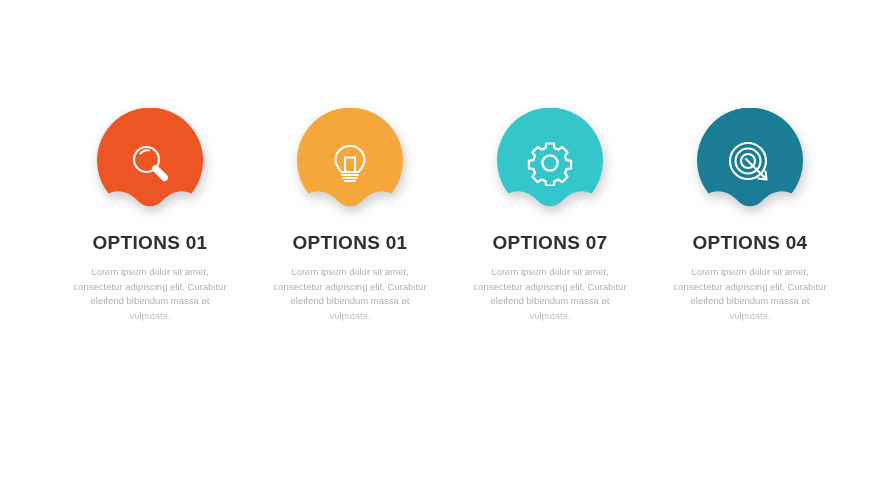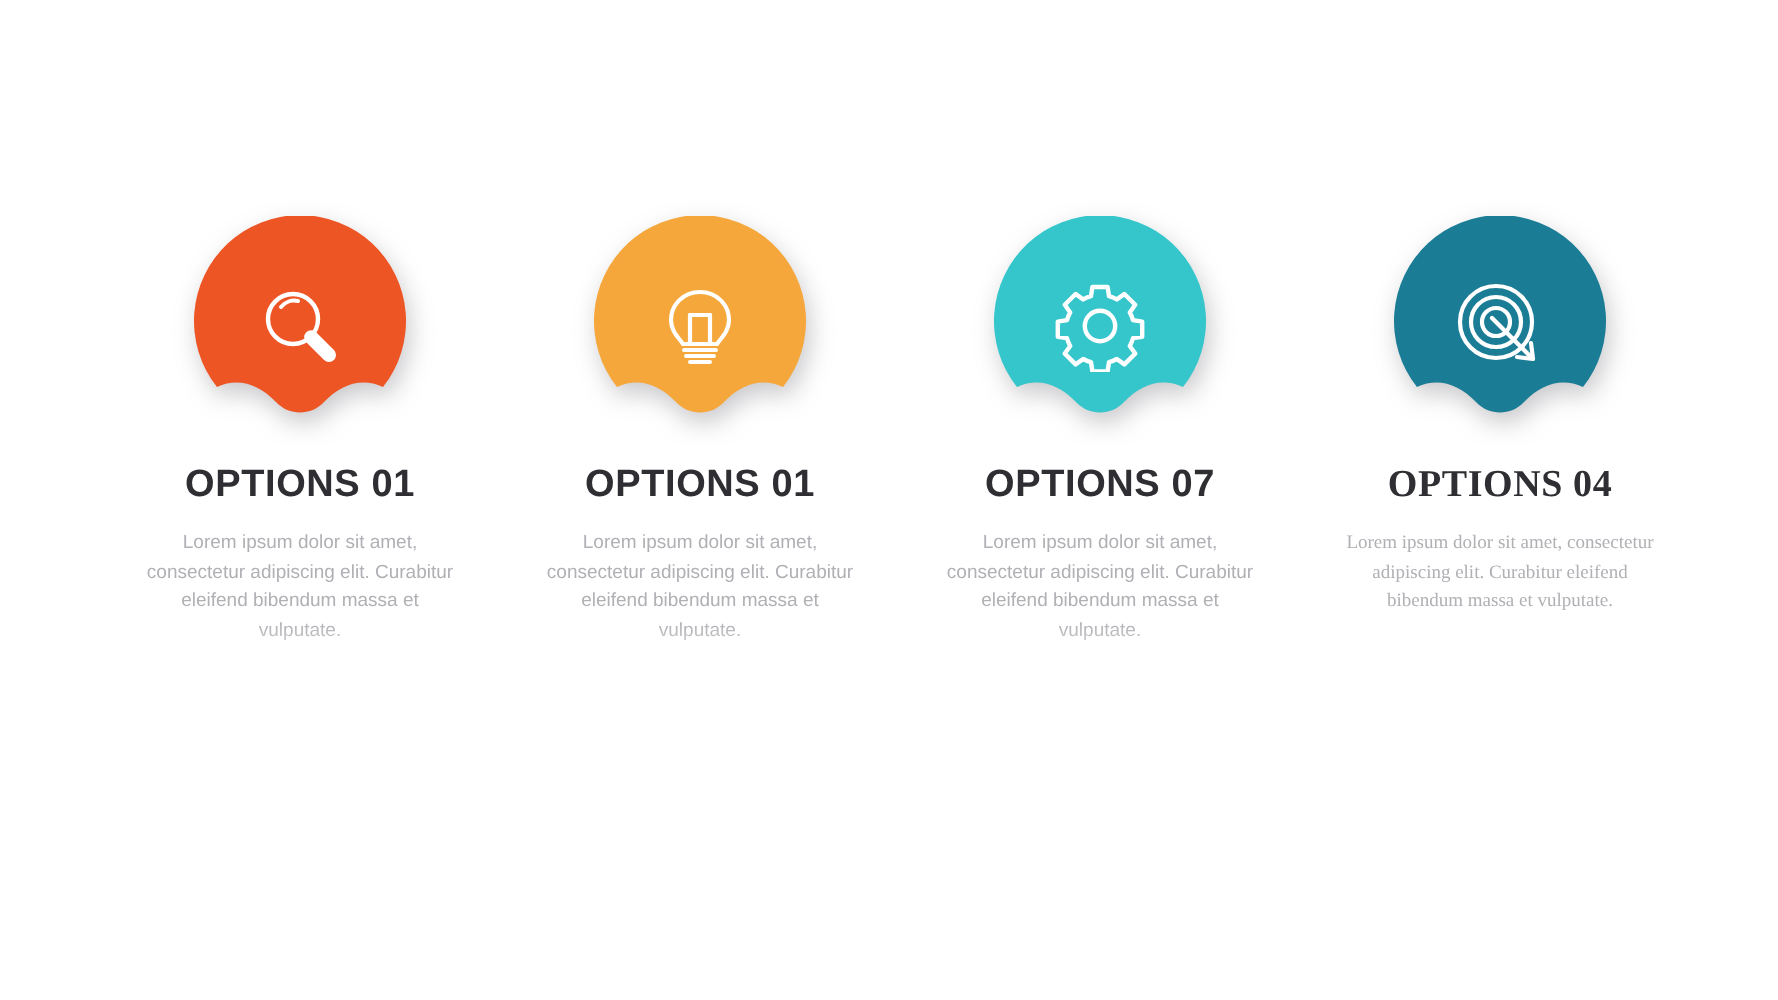--- a/index.html
+++ b/index.html
@@ -110,21 +110,21 @@
 
   <div class="card" style="left:454px;">
     <div class="card-shape"></div>
     <div class="card-content">
       <div class="card-title">OPTIONS 07</div>
       <div class="card-desc">Lorem ipsum dolor sit amet, consectetur adipiscing elit. Curabitur eleifend bibendum massa et vulputate.</div>
     </div>
     <div class="card-fade"></div>
   </div>
 
-  <div class="card" style="left:654px;font-family:Liberation Serif, serif;">
+  <div class="card" style="left:654px;">
     <div class="card-shape"></div>
     <div class="card-content">
       <div class="card-title">OPTIONS 04</div>
       <div class="card-desc">Lorem ipsum dolor sit amet, consectetur adipiscing elit. Curabitur eleifend bibendum massa et vulputate.</div>
     </div>
     <div class="card-fade"></div>
   </div>
 
   <div class="badge" style="left:95px;">
     <svg class="badge-blob" viewBox="0 0 110 110">

